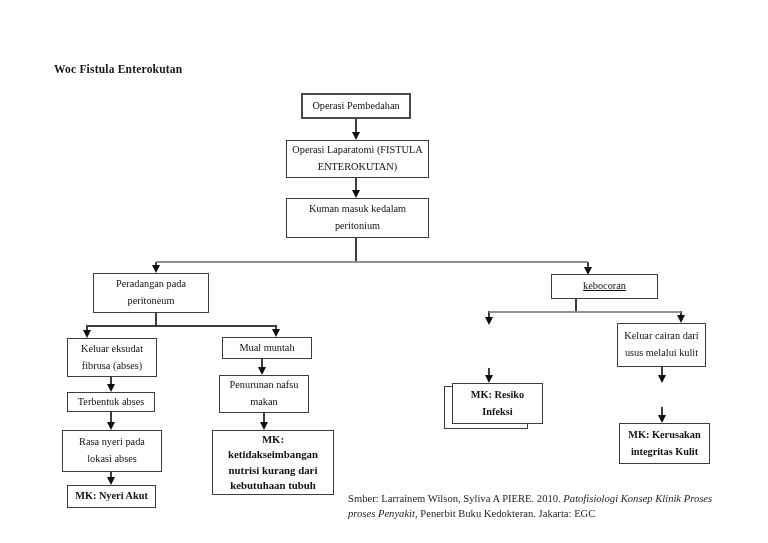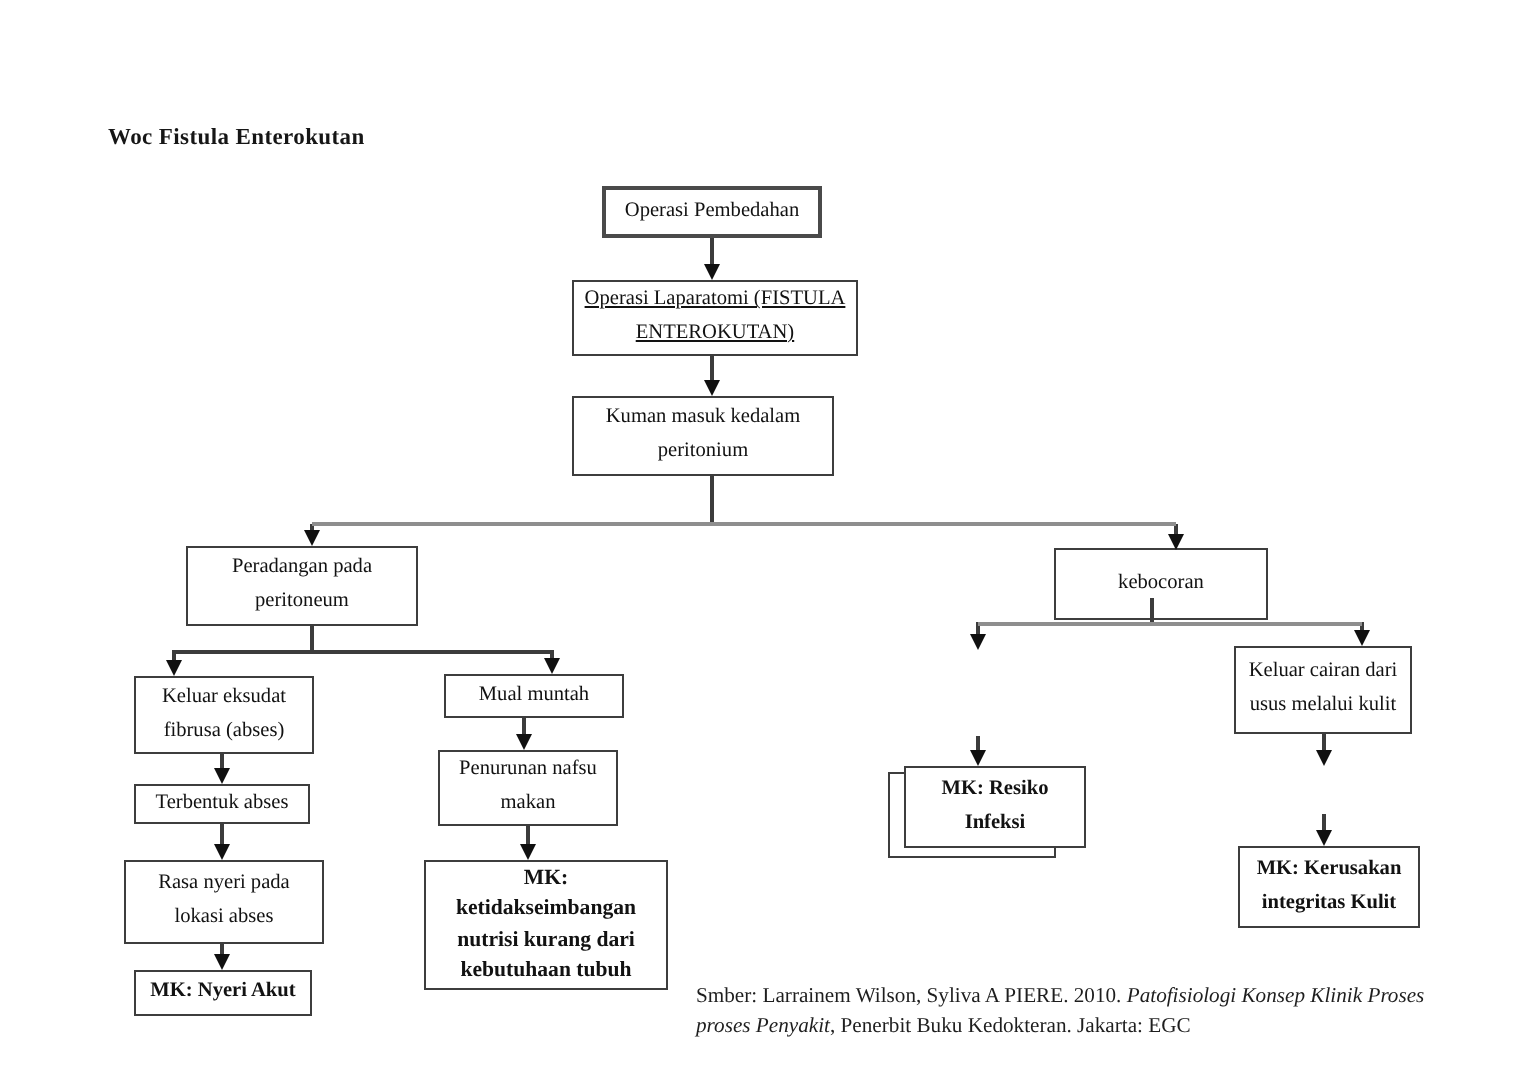--- a/index.html
+++ b/index.html
@@ -34,24 +34,24 @@
     text-align: center;
     white-space: pre-line;
     font-size: 10.3px;
     line-height: 1.62;
     color: #121212;
     padding: 1px 2px;
   }
   .box.bold { font-weight: bold; }
   
   #n-a { left:301px; top:93px;  width:110px; height:26px; border-width:2px; border-color:#4a4a4a; }
-  #n-b { left:286px; top:140px; width:143px; height:38px;text-decoration:underline; }
-  #n-c { left:286px; top:198px; width:131px; height:40px; }
+  #n-b { left:286px; top:140px; width:143px; height:38px; }
+  #n-c { left:286px; top:198px; width:143px; height:40px; }
   #n-d { left:93px;  top:273px; width:116px; height:40px; }
-  #n-e { left:527px; top:274px; width:107px; height:36px; }
+  #n-e { left:551px; top:274px; width:107px; height:25px;text-decoration:underline; }
   #n-f { left:67px;  top:338px; width:90px;  height:39px; }
   #n-g { left:222px; top:337px; width:90px;  height:22px; }
   #n-h { left:444px; top:342px; width:84px;  height:43px;margin-top:44px; }
   #n-i { left:617px; top:323px; width:89px;  height:44px; }
   #n-j { left:67px;  top:392px; width:88px;  height:20px; }
   #n-k { left:219px; top:375px; width:90px;  height:38px; }
   #n-l { left:452px; top:383px; width:91px;  height:41px; }
   #n-m { left:616px; top:383px; width:91px;  height:25px; }
   #n-n { left:62px;  top:430px; width:100px; height:42px; }
   #n-o { left:212px; top:430px; width:122px; height:65px; font-size:10.8px; line-height:1.42; }

